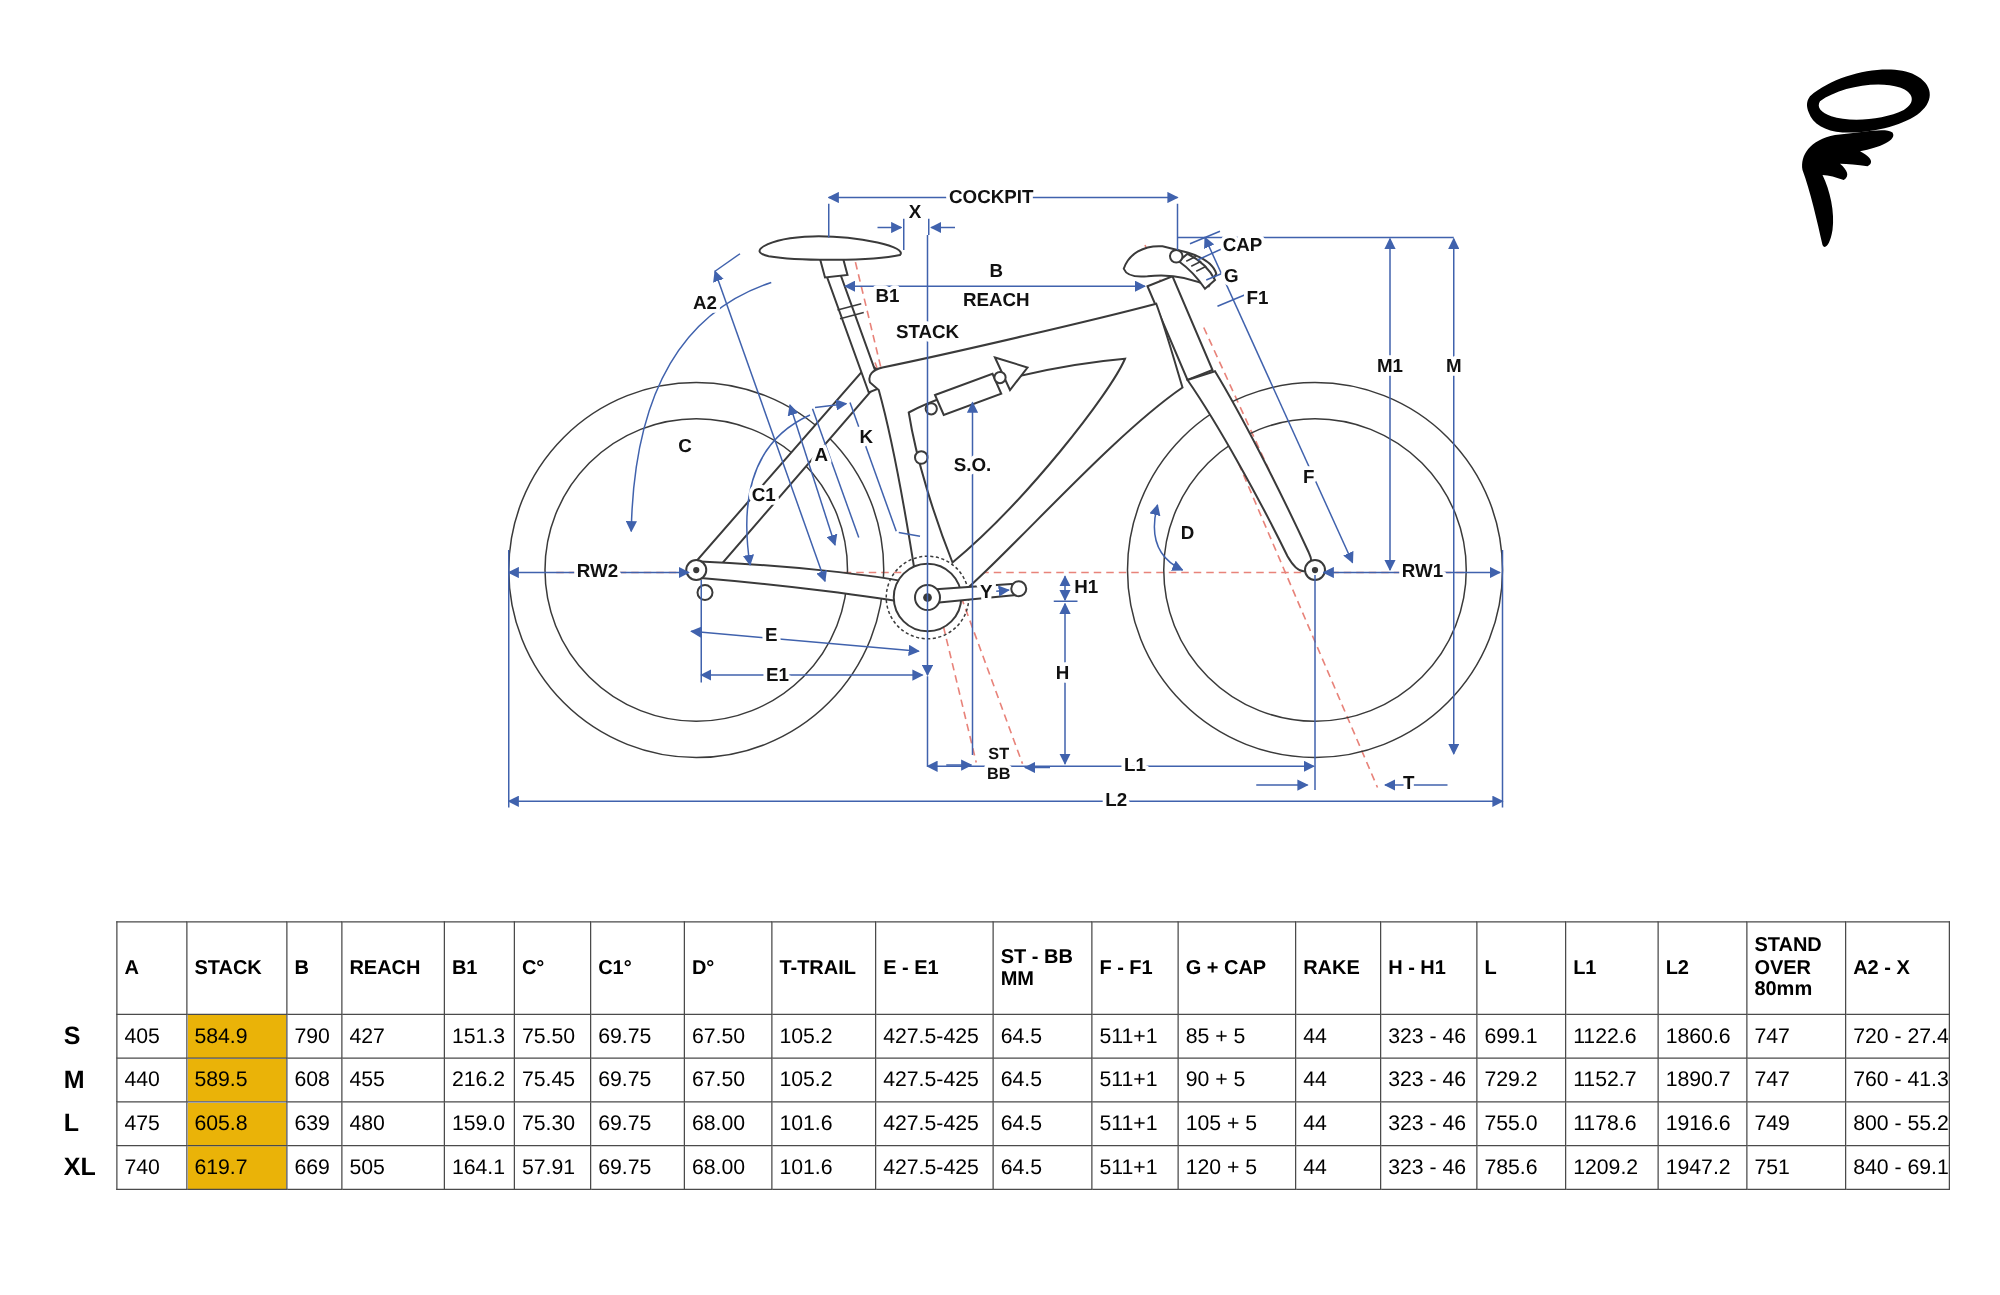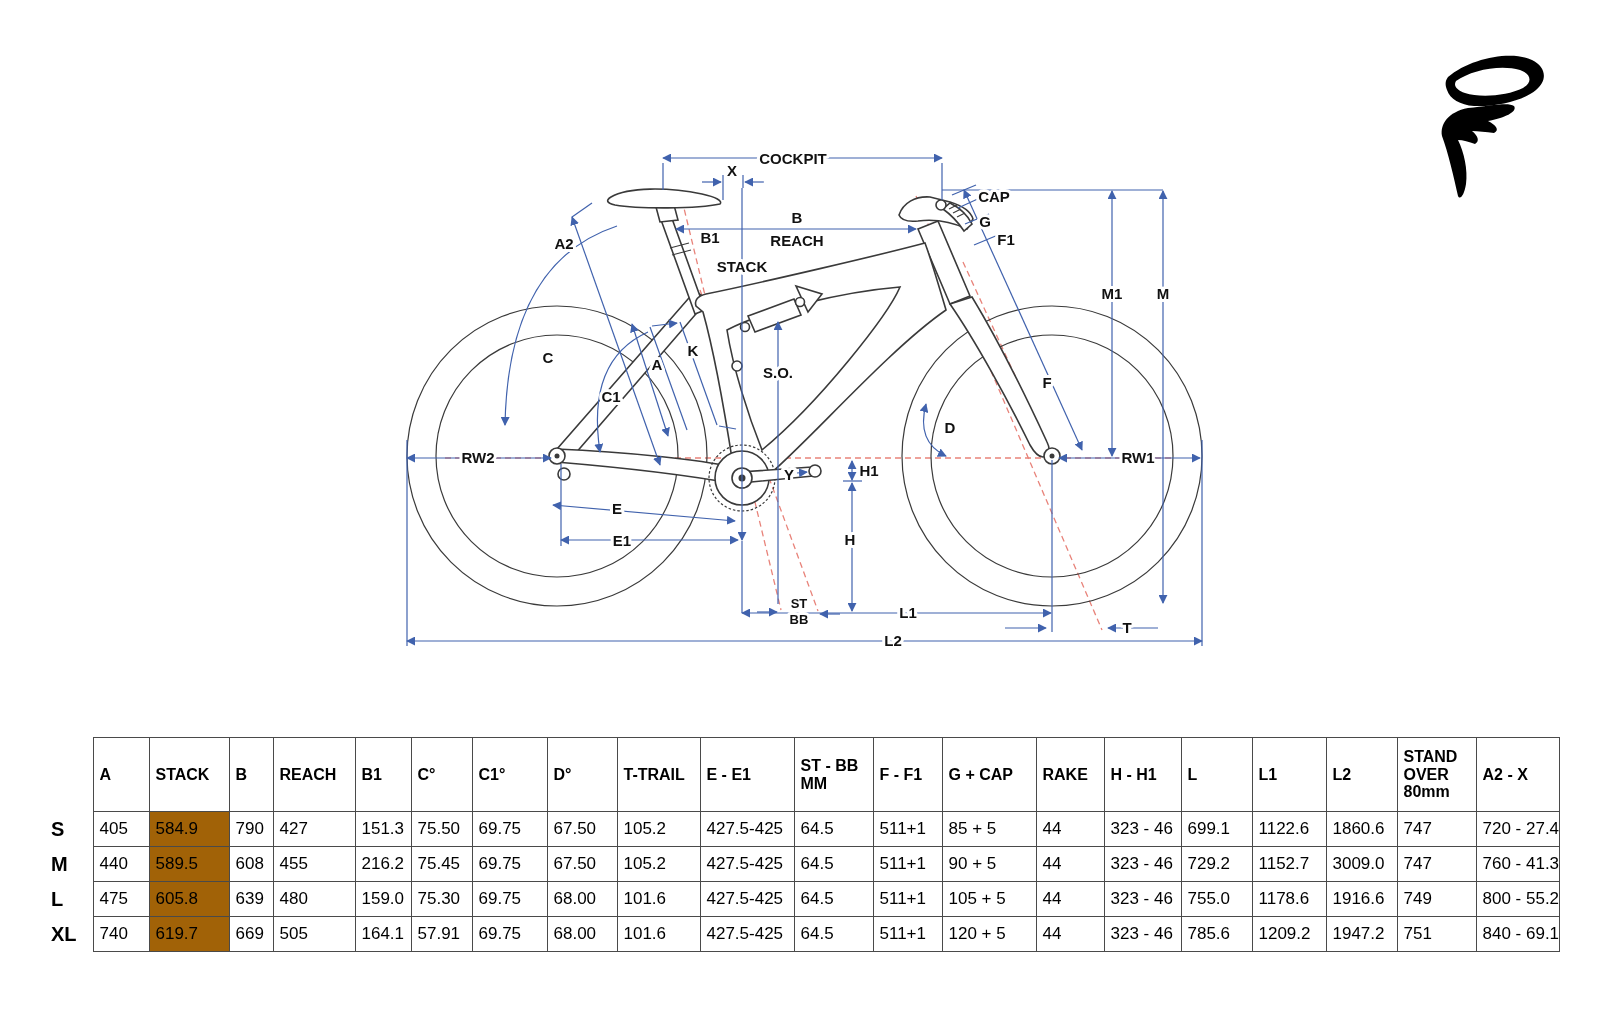--- a/index.html
+++ b/index.html
@@ -13,21 +13,21 @@
   .dim-label{font-family:"Liberation Sans",sans-serif;font-weight:bold;fill:#111;
     paint-order:stroke;stroke:#fff;stroke-width:6px;stroke-linejoin:round;}
   
   #geo-wrap{position:absolute;left:45px;top:737px;}
   table{border-collapse:collapse;table-layout:fixed;}
   td,th{border:1px solid #4a4a4a;font-size:17px;font-weight:normal;text-align:left;
     vertical-align:middle;padding:0 0 0 6px;color:#000;overflow:hidden;white-space:nowrap;}
   thead th{font-weight:bold;font-size:16px;line-height:1.12;height:73px;white-space:normal;}
   tbody tr{height:35px;}
   th.size,td.size{border:none;background:#fff;font-weight:bold;font-size:20px;padding:0 0 0 6px;}
-  td.hl{background:#a16207;}
+  td.hl{background:#eab308;}
 </style>
 </head>
 <body>
 
 <div id="stage">
 
 <svg id="diagram" width="1600" height="710" viewBox="0 0 1600 710">
   <defs>
     <marker id="ah" viewBox="0 0 10 10" refX="9" refY="5" markerWidth="7.5" markerHeight="7.5" orient="auto-start-reverse">
       <path d="M0,0 L10,5 L0,10 Z" fill="#4062ad"></path>
@@ -300,21 +300,21 @@
             <td>67.50</td>
             <td>105.2</td>
             <td>427.5-425</td>
             <td>64.5</td>
             <td>511+1</td>
             <td>90 + 5</td>
             <td>44</td>
             <td>323 - 46</td>
             <td>729.2</td>
             <td>1152.7</td>
-            <td>3009.0</td>
+            <td>1890.7</td>
             <td>747</td>
             <td>760 - 41.3</td>
           </tr>
           <tr>
             <td class="size">L</td>
             <td>475</td>
             <td class="hl">605.8</td>
             <td>639</td>
             <td>480</td>
             <td>159.0</td>

